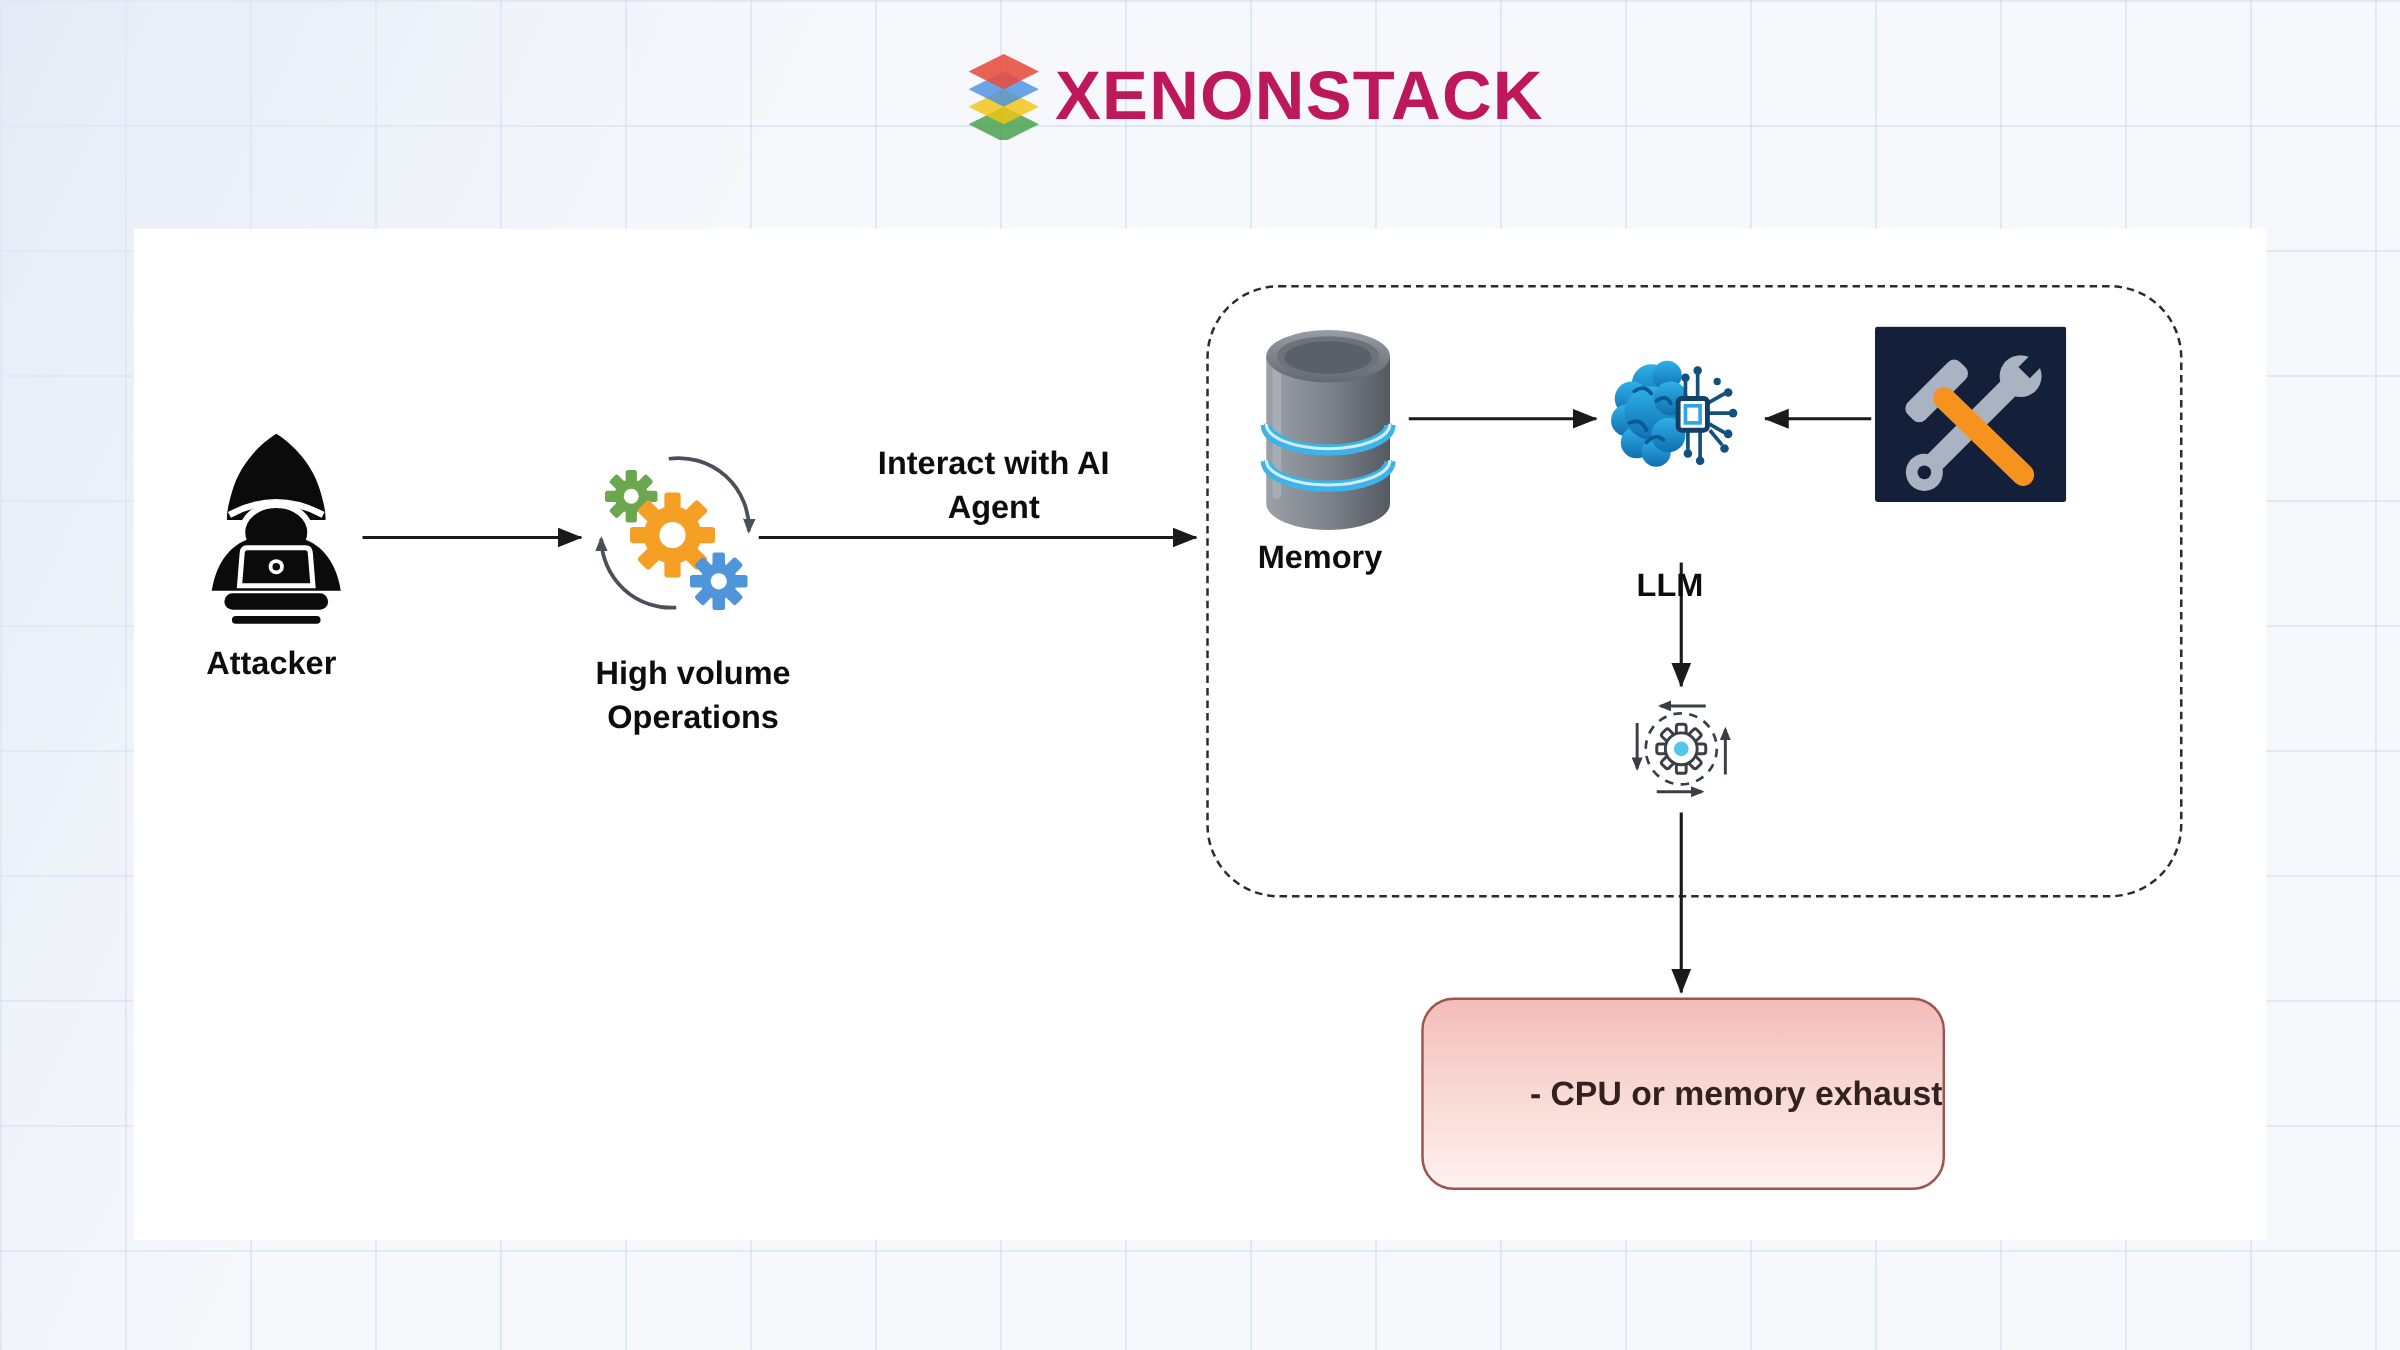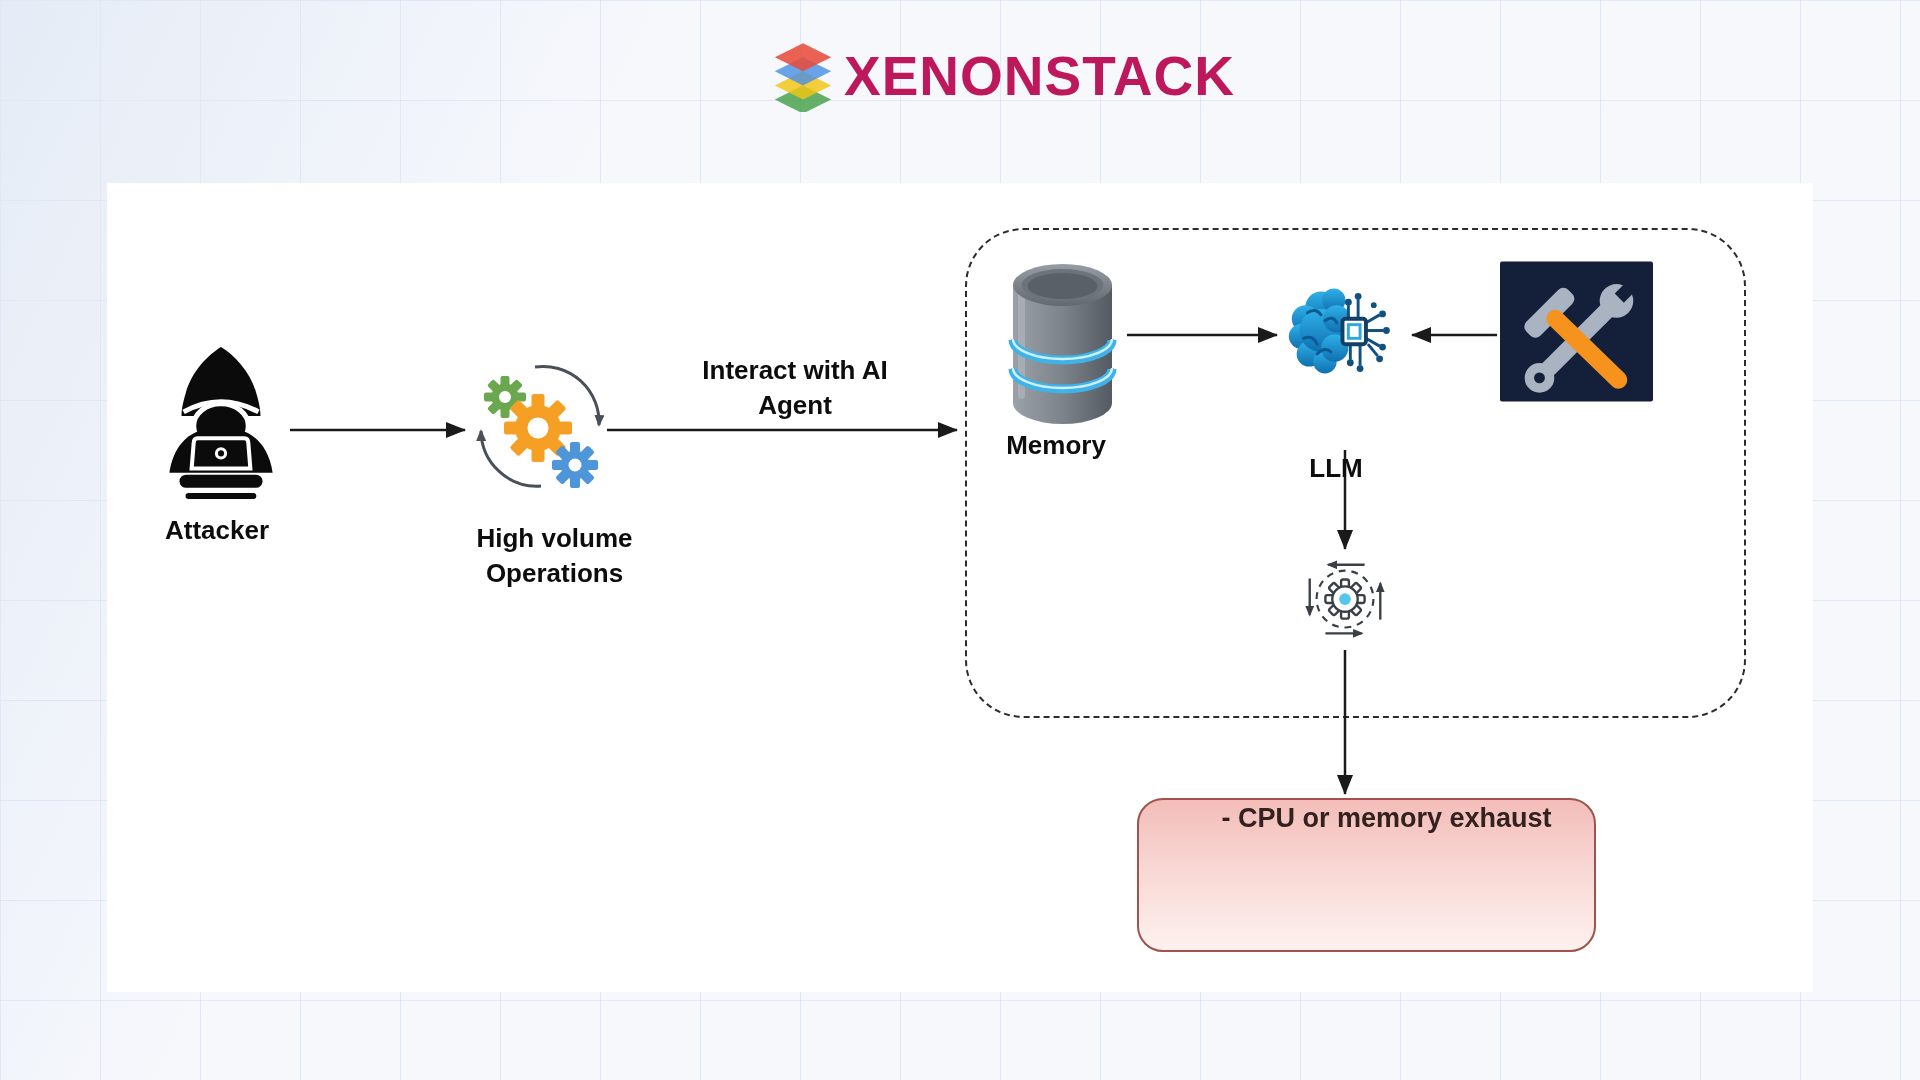--- a/index.html
+++ b/index.html
@@ -18,21 +18,21 @@
   .canvas{position:absolute;left:107px;top:183px;width:1706px;height:809px;background:#ffffff;}
   .dashed-box{position:absolute;left:858px;top:45px;width:777px;height:486px;
     border:2.5px dashed #2b2b2b;border-radius:58px;z-index:1;}
   .connectors{position:absolute;left:0;top:0;z-index:2;}
   .node{position:absolute;z-index:3;}
   .label{position:absolute;z-index:4;font-weight:bold;color:#0d0d0d;font-size:26px;
     line-height:35px;text-align:center;}
   .result-box{position:absolute;left:1030px;top:615px;width:415px;height:150px;z-index:3;
     border:2.5px solid #a0524d;border-radius:26px;
     background:linear-gradient(180deg,#f3bdb9 0%,#f8d7d3 45%,#fdf1ef 100%);
-    display:flex;flex-direction:row;align-items:flex-start;justify-content:center;padding-left:40px;}
+    display:flex;flex-direction:column;align-items:flex-end;justify-content:center;}
   .result-line{font-size:27px;line-height:36px;font-weight:bold;color:#33211f;text-align:center;}
 </style>
 </head>
 <body>
 
 <div class="logo">
   <svg width="66" height="72" viewBox="0 0 80 92">
     <polygon points="40,58 76,76 40,94 4,76" fill="#43A047" fill-opacity="0.82"></polygon>
     <polygon points="40,40 76,58 40,76 4,58" fill="#F2C511" fill-opacity="0.82"></polygon>
     <polygon points="40,22 76,40 40,58 4,40" fill="#4A90E2" fill-opacity="0.82"></polygon>

